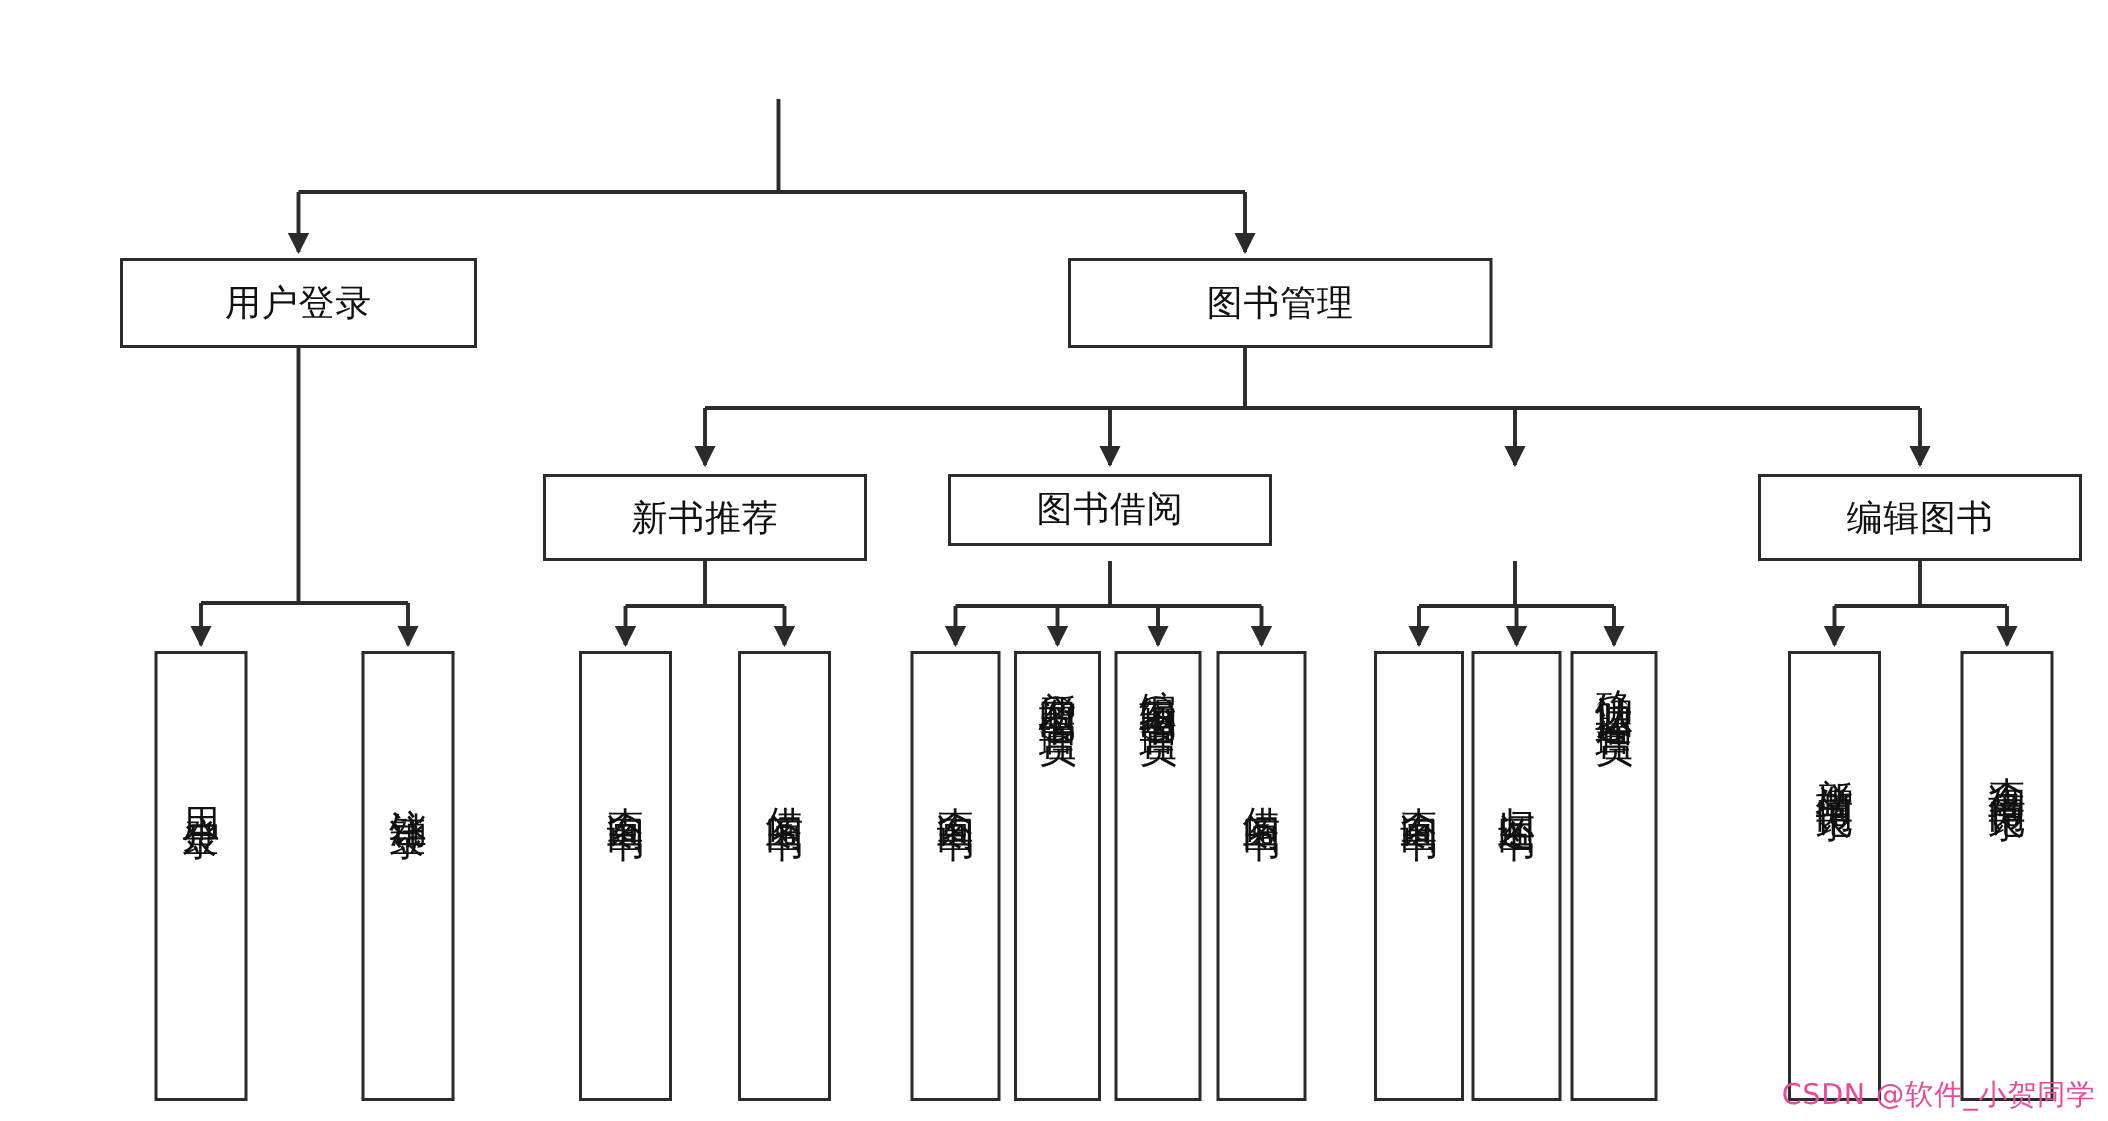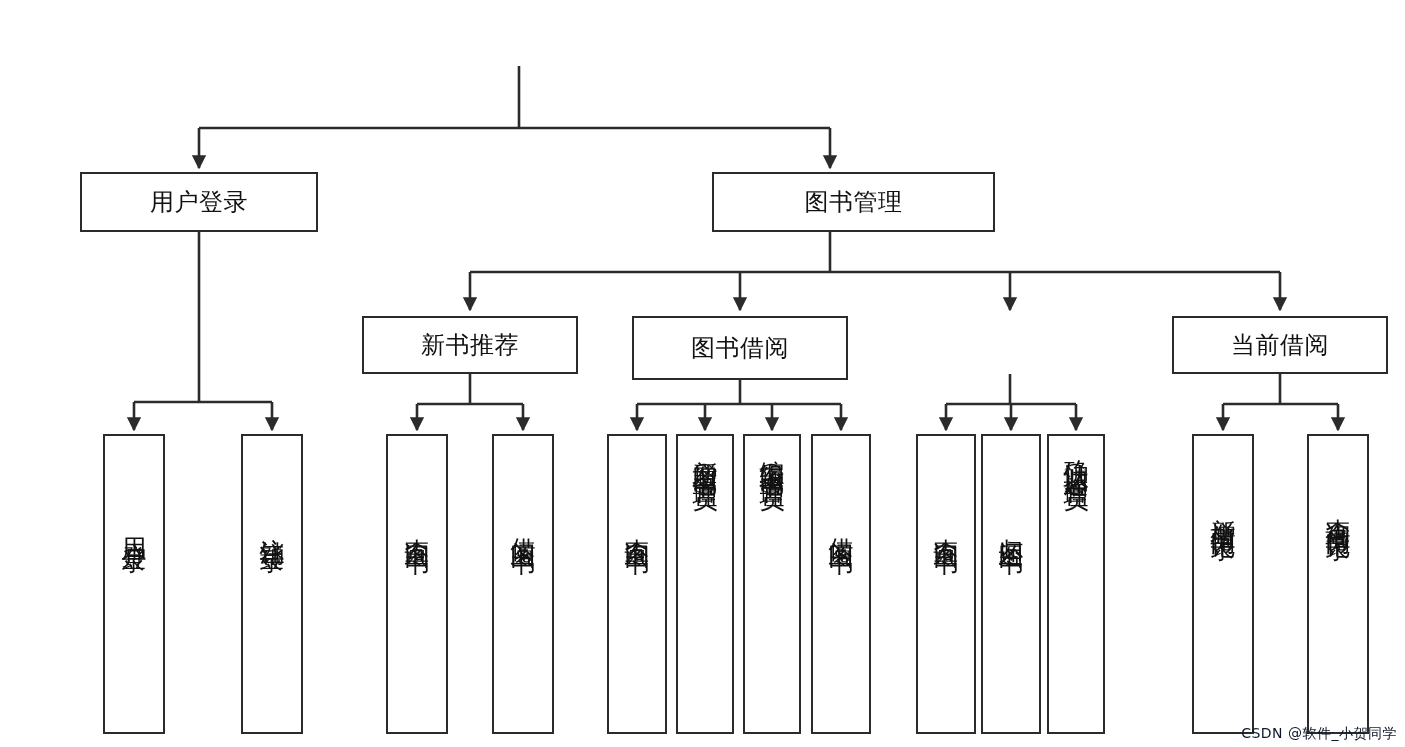--- a/index.html
+++ b/index.html
@@ -67,22 +67,22 @@
   .node.v.mid .lbl {
     margin-top: 78px;
   }
   .node.v.mid2 .lbl {
     margin-top: 58px;
   }
   .watermark {
     position: absolute;
     right: 8px;
     bottom: 4px;
-    font-size: 14px;
-    color: #0f172a;
+    font-size: 19px;
+    color: #ec4899;
     white-space: nowrap;
     letter-spacing: 0.5px;
   }
 </style>
 </head>
 <body>
 
 <div id="canvas">
 
   <svg class="wires" viewBox="0 0 1405 747" xmlns="http://www.w3.org/2000/svg">
@@ -139,25 +139,25 @@
   <div class="node h" style="left:80px; top:172px; width:238px; height:60px;">
     <span class="lbl">用户登录</span>
   </div>
   <div class="node h" style="left:712px; top:172px; width:283px; height:60px;">
     <span class="lbl">图书管理</span>
   </div>
 
   <div class="node h" style="left:362px; top:316px; width:216px; height:58px;">
     <span class="lbl">新书推荐</span>
   </div>
-  <div class="node h" style="left:632px; top:316px; width:216px; height:64px;font-family:Liberation Serif, serif;">
+  <div class="node h" style="left:632px; top:316px; width:216px; height:48px;font-family:Liberation Serif, serif;">
     <span class="lbl">图书借阅</span>
   </div>
   <div class="node h" style="left:1172px; top:316px; width:216px; height:58px;">
-    <span class="lbl">当前借阅</span>
+    <span class="lbl">编辑图书</span>
   </div>
 
   <div class="node v mid" style="left:103px; top:434px; width:62px; height:300px;">
     <span class="lbl">用户登录</span>
   </div>
   <div class="node v mid" style="left:241px; top:434px; width:62px; height:300px;">
     <span class="lbl">注销登录</span>
   </div>
 
   <div class="node v mid" style="left:386px; top:434px; width:62px; height:300px;">

